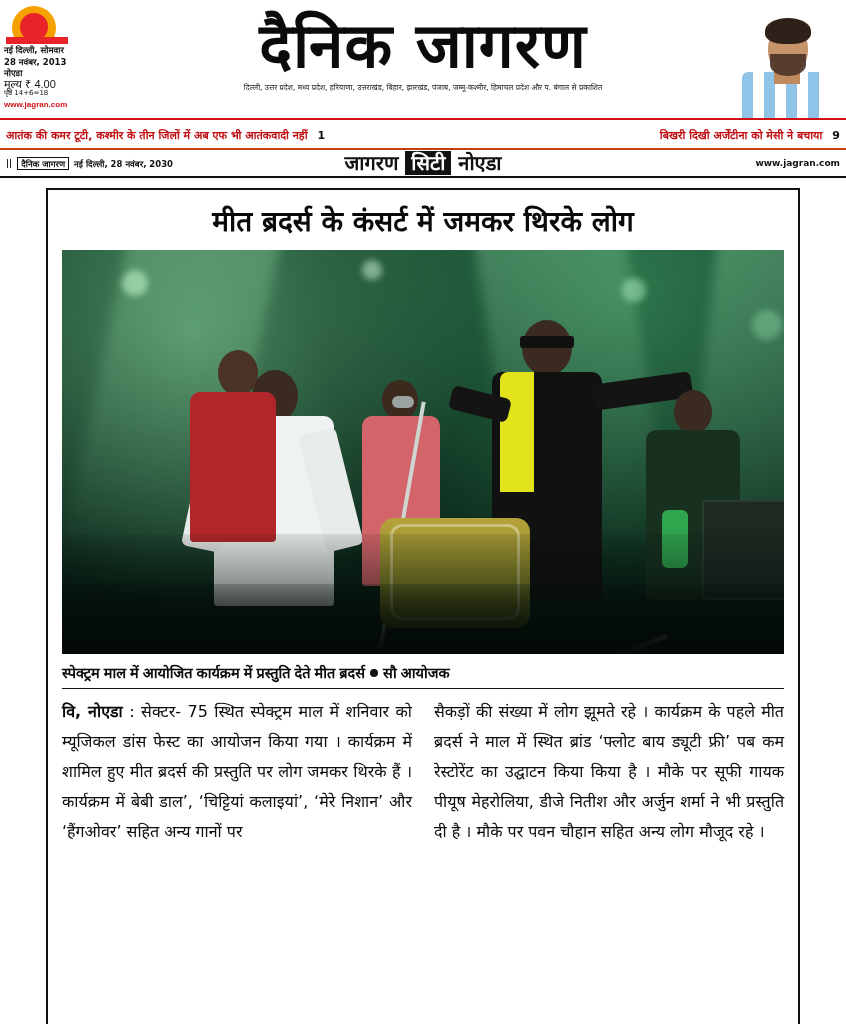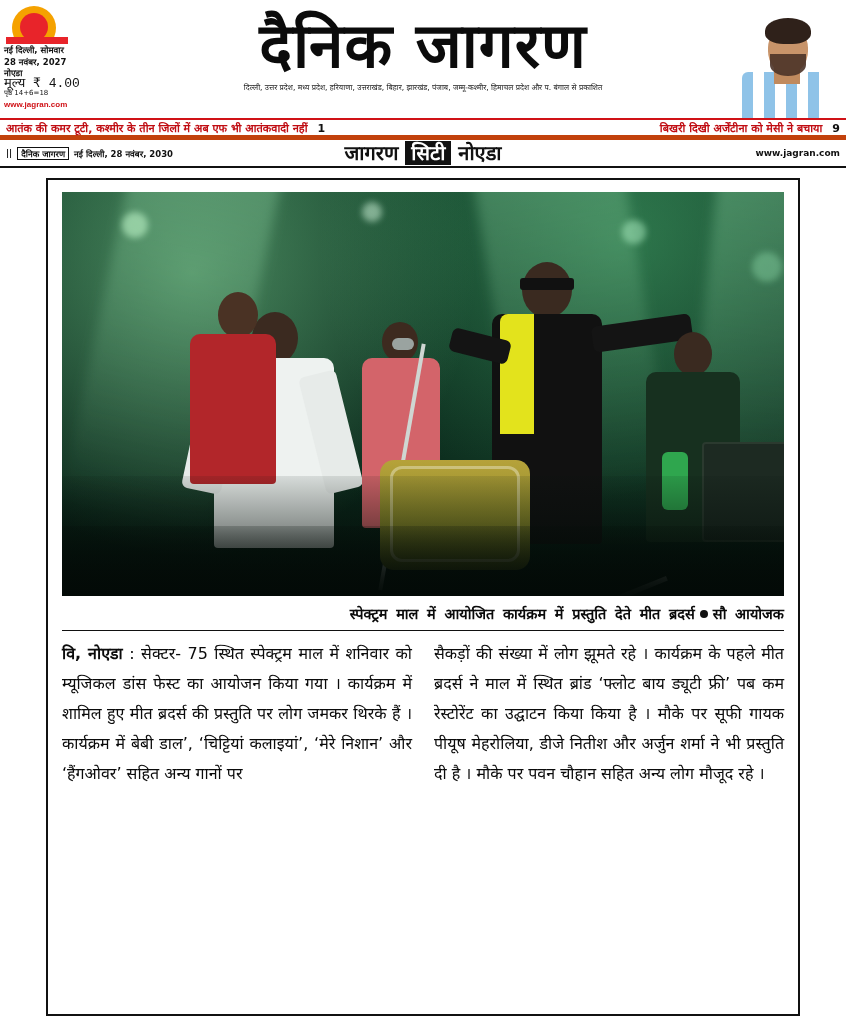--- a/index.html
+++ b/index.html
@@ -71,23 +71,23 @@
     font-family: "Liberation Sans", sans-serif;
   }
   .edition-line {
     font-size: 8.5px;
     color: #111;
     font-weight: 700;
     font-family: "DejaVu Sans", sans-serif;
     line-height: 11px;
   }
   .price-line {
-    font-size: 13px;
-    color: #111;
-    font-family: Liberation Mono, monospace;
+    font-size: 11px;
+    color: #111;
+    font-family: Liberation Sans, sans-serif;
     line-height: 10px;
   }
   .rni-line {
     font-size: 7px;
     color: #111;
     font-family: "DejaVu Sans", sans-serif;
     line-height: 9px;
   }
 
   .nameplate {
@@ -148,22 +148,22 @@
     position: absolute;
     left: 30px; top: 54px; width: 36px; height: 22px;
     background: #4b3328;
     border-radius: 0 0 50% 50%;
     opacity: .9;
   }
 
   
   .redstrip {
     border-top: 2px solid #d01217;
-    border-bottom: 5px solid #c2410c;
-    height: 22px;
+    border-bottom: 2px solid #c2410c;
+    height: 32px;
     display: flex;
     align-items: center;
     font-family: "DejaVu Sans", sans-serif;
     font-weight: 700;
     font-size: 11px;
     color: #c00d13;
     padding: 0 6px;
   }
   .redstrip .item { display: flex; align-items: baseline; }
   .redstrip .pageno {
@@ -265,28 +265,27 @@
 
   .fig { position: absolute; }
   .fig .head { position: absolute; border-radius: 50%; }
   .fig .body { position: absolute; border-radius: 10px 10px 4px 4px; }
   .fig .arm { position: absolute; border-radius: 6px; }
 
   .spot { position: absolute; border-radius: 50%; filter: blur(3px); }
 
   
   .caption {
-    font-family: Liberation Mono, monospace;
+    font-family: Liberation Sans, sans-serif;
     font-size: 14.5px;
     line-height: 22px;
     color: #0a0a0a;
     padding: 8px 0 4px 0;
     font-weight: 700;
     border-bottom: 1px solid #111;
-    text-align: right;
   }
   .caption .dot {
     display: inline-block;
     width: 8px; height: 8px;
     background: #111;
     border-radius: 50%;
     margin: 0 5px 1px 5px;
   }
 
   .cols {
@@ -313,21 +312,21 @@
 
   <div class="masthead">
 
     <div class="logo-block">
       <div class="logo-mark">
         <div class="sun"></div>
         <div class="sun-in"></div>
         <div class="bar-red"></div>
       </div>
       <div class="logo-lines">नई दिल्ली, सोमवार</div>
-      <div class="logo-lines">28 नवंबर, 2027</div>
+      <div class="logo-lines">28 नवंबर, 2013</div>
       <div class="edition-line">नोएडा</div>
       <div class="price-line">मूल्य ₹ 4.00</div>
       <div class="rni-line">पृष्ठ 14+6=18</div>
       <div class="logo-url">www.jagran.com</div>
     </div>
 
     <div class="nameplate">
       <div class="title">दैनिक जागरण</div>
       <div class="strap">दिल्ली, उत्तर प्रदेश, मध्य प्रदेश, हरियाणा, उत्तराखंड, बिहार, झारखंड, पंजाब, जम्मू-कश्मीर, हिमाचल प्रदेश और प. बंगाल से प्रकाशित</div>
     </div>
@@ -361,20 +360,21 @@
       <span>नई दिल्ली, 28 नवंबर, 2030</span>
     </div>
     <div class="center">
       <span>जागरण </span><span class="hl">सिटी</span><span> नोएडा</span>
     </div>
     <div class="right">www.jagran.com</div>
   </div>
 
   <div class="article">
 
+    <div class="headline">मीत ब्रदर्स के कंसर्ट में जमकर थिरके लोग</div>
 
     <div class="photo">
       <div class="bg"></div>
       <div class="lightbeam lb1"></div>
       <div class="lightbeam lb2"></div>
       <div class="lightbeam lb3"></div>
 
       <div class="spot" style="left:60px; top:20px; width:26px; height:26px; background:rgba(200,255,210,.55);"></div>
       <div class="spot" style="left:300px; top:10px; width:20px; height:20px; background:rgba(220,255,230,.5);"></div>
       <div class="spot" style="left:560px; top:28px; width:24px; height:24px; background:rgba(190,255,210,.45);"></div>

